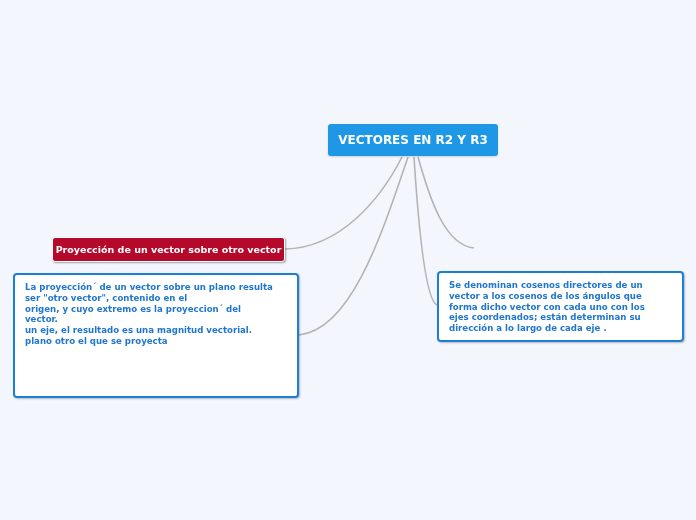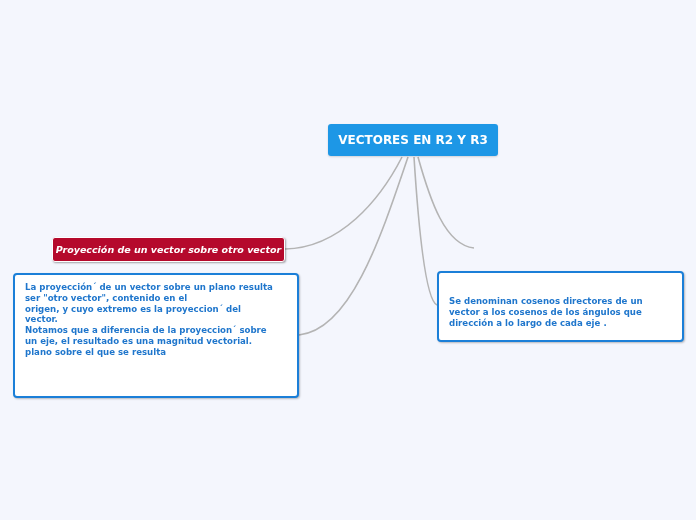--- a/index.html
+++ b/index.html
@@ -46,21 +46,20 @@
       background: #b5092c;
       color: #ffffff;
       font-weight: bold;
       font-size: 9.5px;
       border-radius: 3px;
       display: flex;
       align-items: center;
       justify-content: center;
       box-shadow: 1px 1px 2px rgba(0,0,0,0.35);
       border: 1px solid #ffffff;
-      font-style: italic;
     }
     .topic-left {
       left: 52px; top: 237px;
       width: 233px; height: 25px;
     }
     .topic-right {
       left: 474px; top: 236px;
       width: 181px; height: 24px;
     }
     .note {
@@ -74,21 +73,21 @@
       box-shadow: 1px 1px 2px rgba(0,0,0,0.25);
     }
     .note-left {
       left: 13px; top: 273px;
       width: 286px; height: 125px;
       padding: 7px 8px 6px 10px;
     }
     .note-right {
       left: 437px; top: 271px;
       width: 247px; height: 71px;
-      padding: 23px 8px 6px 10px;
+      padding: 7px 8px 6px 10px;
     }
     .note-line {
       display: block;
       white-space: nowrap;
     }
   </style>
 </head>
 <body>
 
 <div class="canvas">
@@ -111,24 +110,25 @@
   <div class="node topic topic-left">
     <span>Proyección de un vector sobre otro vector</span>
   </div>
 
 
   <div class="node note note-left">
     <span class="note-line">La proyección´ de un vector sobre un plano resulta</span>
     <span class="note-line">ser "otro vector", contenido en el</span>
     <span class="note-line">origen, y cuyo extremo es la proyeccion´ del</span>
     <span class="note-line">vector.</span>
-    <span class="note-line">Notamos que a diferencia de la proyeccion´ sobre</span>
     <span class="note-line">un eje, el resultado es una magnitud vectorial.</span>
-    <span class="note-line">plano sobre el que se resulta</span>
+    <span class="note-line">plano otro el que se proyecta</span>
   </div>
 
   <div class="node note note-right">
     <span class="note-line">Se denominan cosenos directores de un</span>
     <span class="note-line">vector a los cosenos de los ángulos que</span>
+    <span class="note-line">forma dicho vector con cada uno con los</span>
+    <span class="note-line">ejes coordenados; están determinan su</span>
     <span class="note-line">dirección a lo largo de cada eje .</span>
   </div>
 
 </div>
 
 </body></html>

